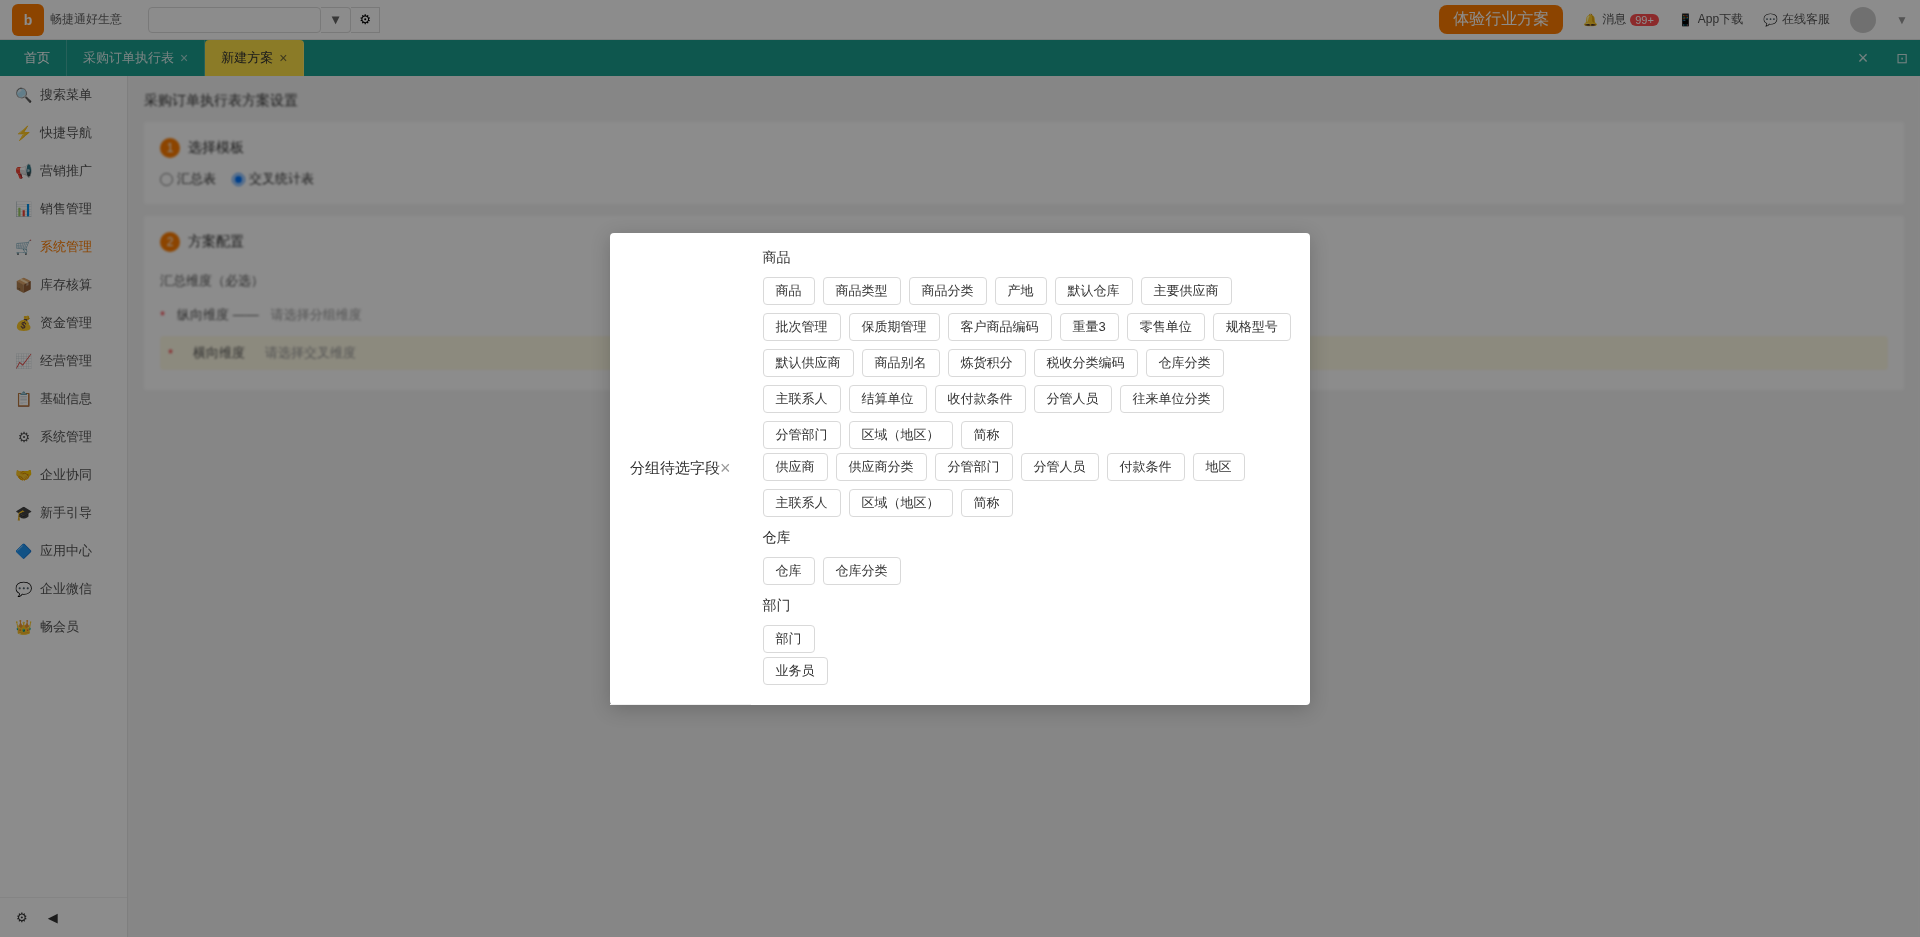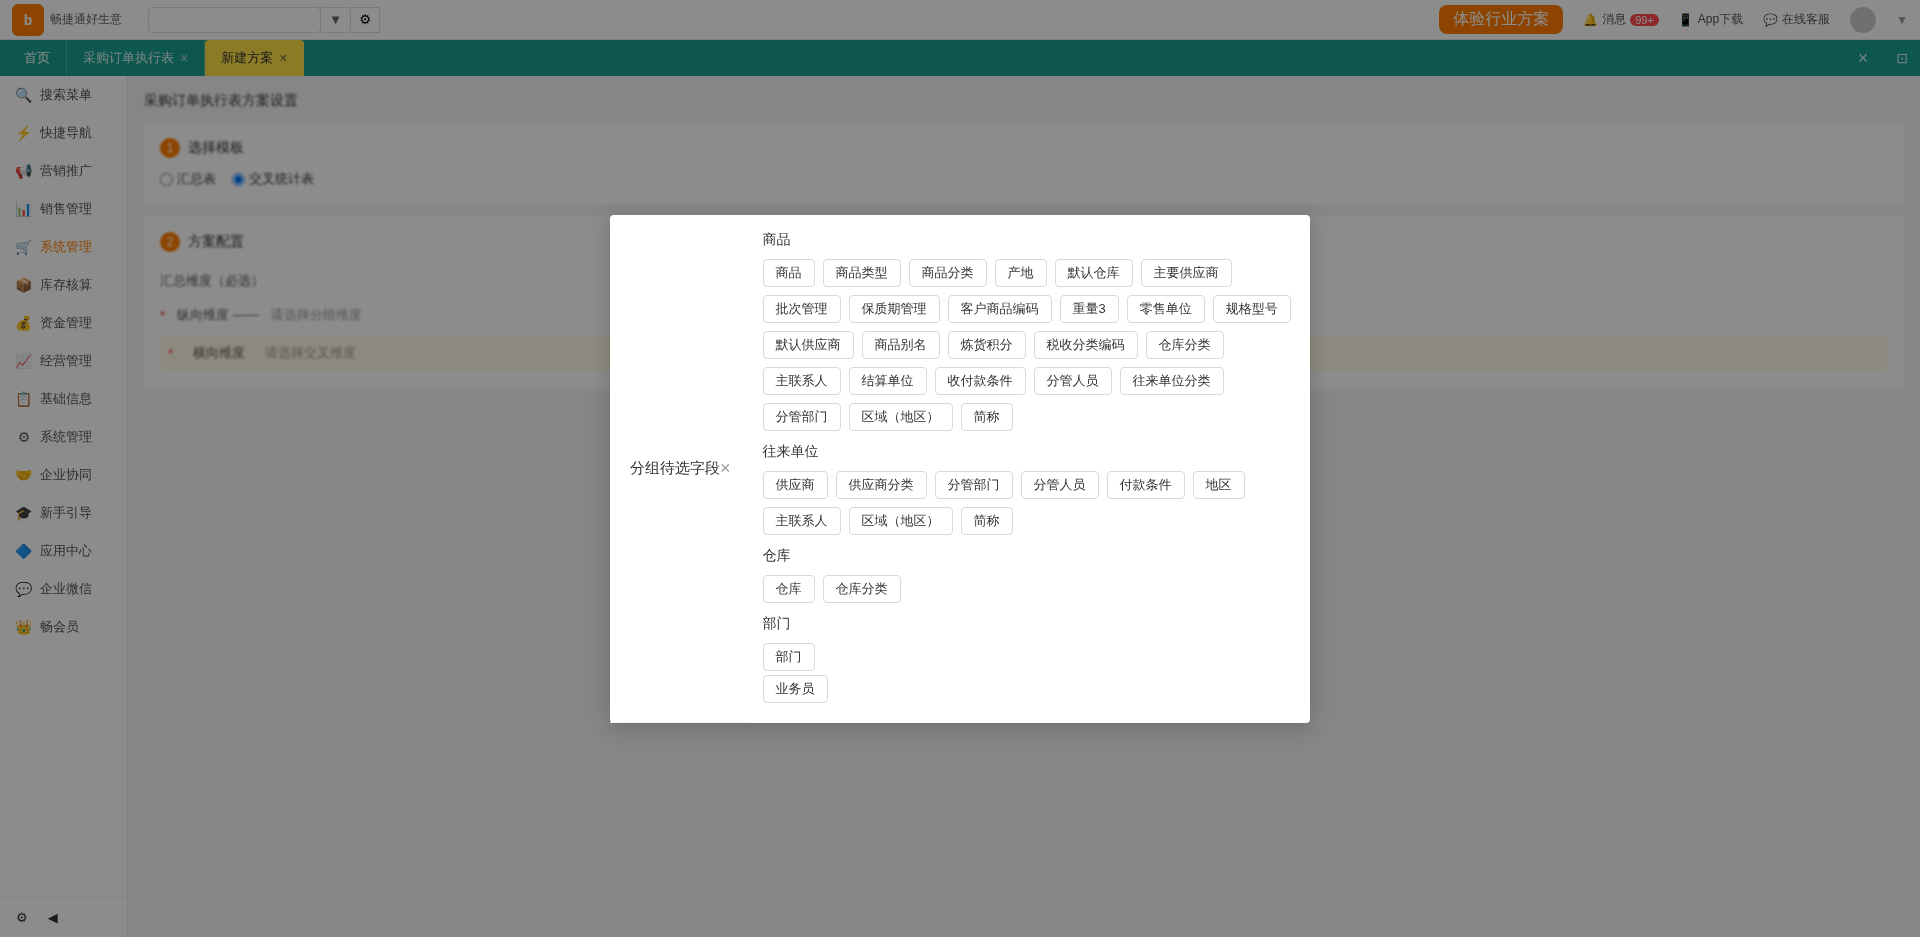--- a/index.html
+++ b/index.html
@@ -444,21 +444,20 @@
           <div class="field-tag">仓库分类</div>
           <div class="field-tag">主联系人</div>
           <div class="field-tag">结算单位</div>
           <div class="field-tag">收付款条件</div>
           <div class="field-tag">分管人员</div>
           <div class="field-tag">往来单位分类</div>
           <div class="field-tag">分管部门</div>
           <div class="field-tag">区域（地区）</div>
           <div class="field-tag">简称</div>
         </div>
-        <div class="field-section-title">往来单位</div>
         <div class="fields-grid">
           <div class="field-tag">供应商</div>
           <div class="field-tag">供应商分类</div>
           <div class="field-tag">分管部门</div>
           <div class="field-tag">分管人员</div>
           <div class="field-tag">付款条件</div>
           <div class="field-tag">地区</div>
           <div class="field-tag">主联系人</div>
           <div class="field-tag">区域（地区）</div>
           <div class="field-tag">简称</div>

